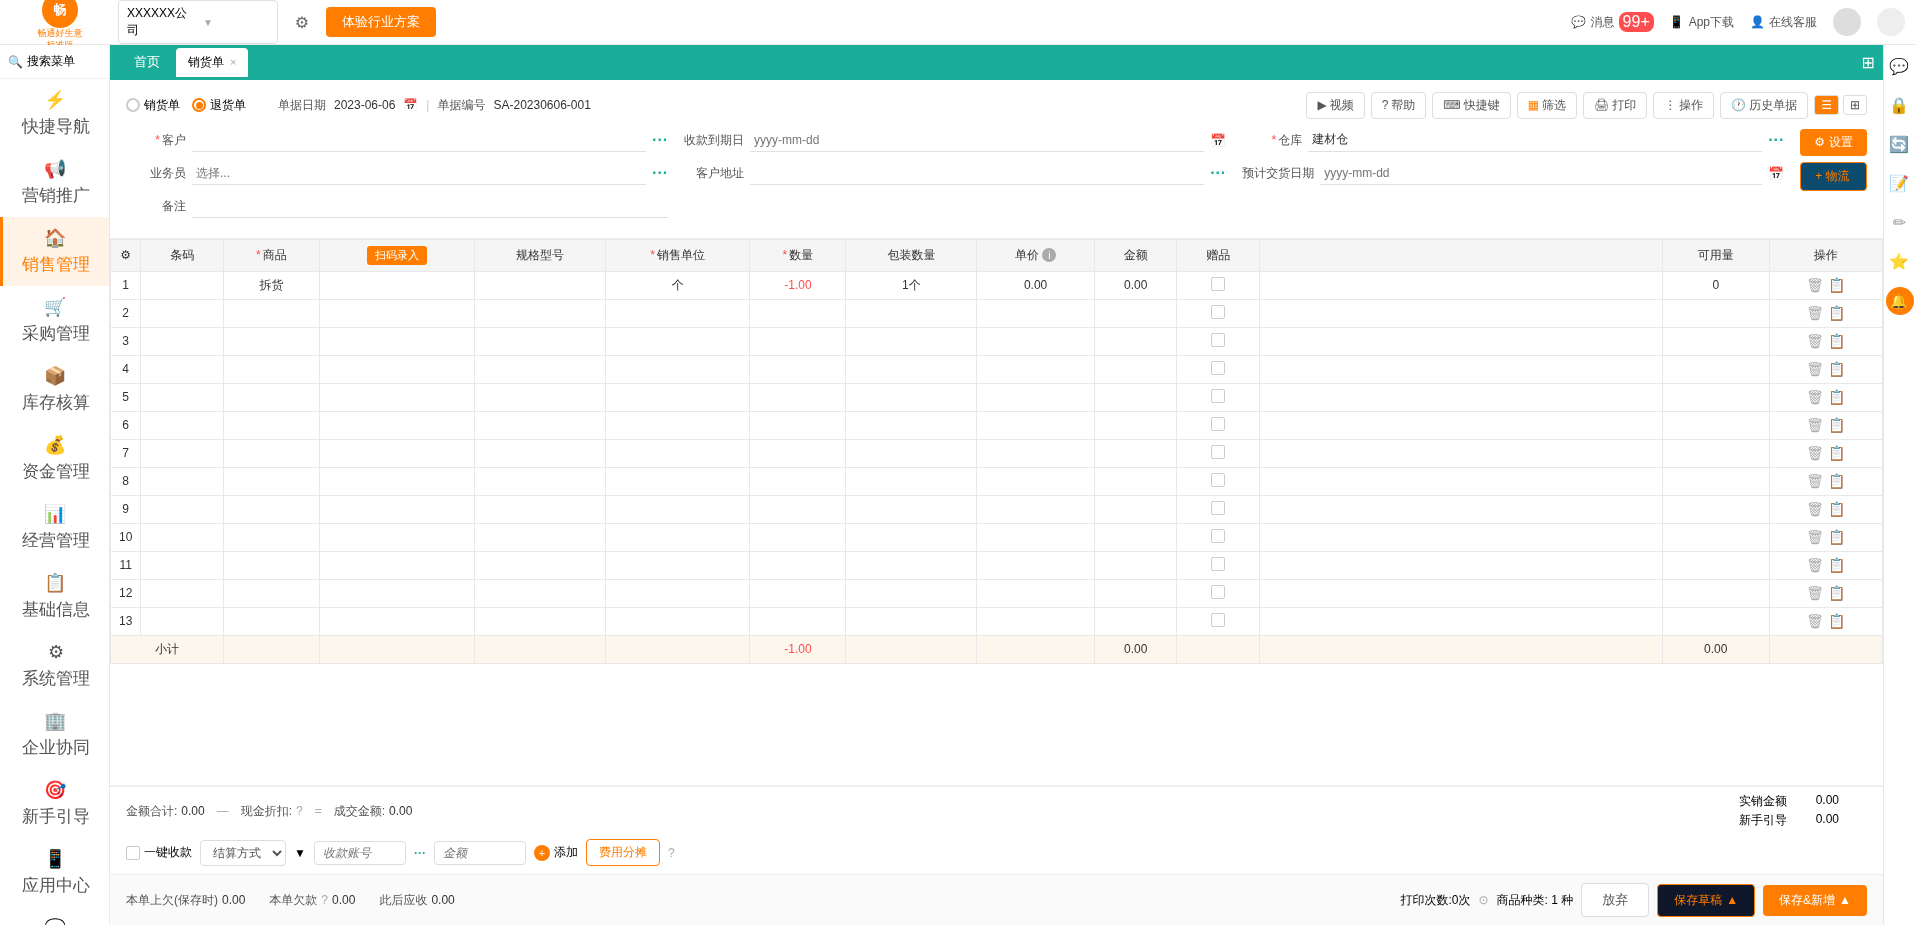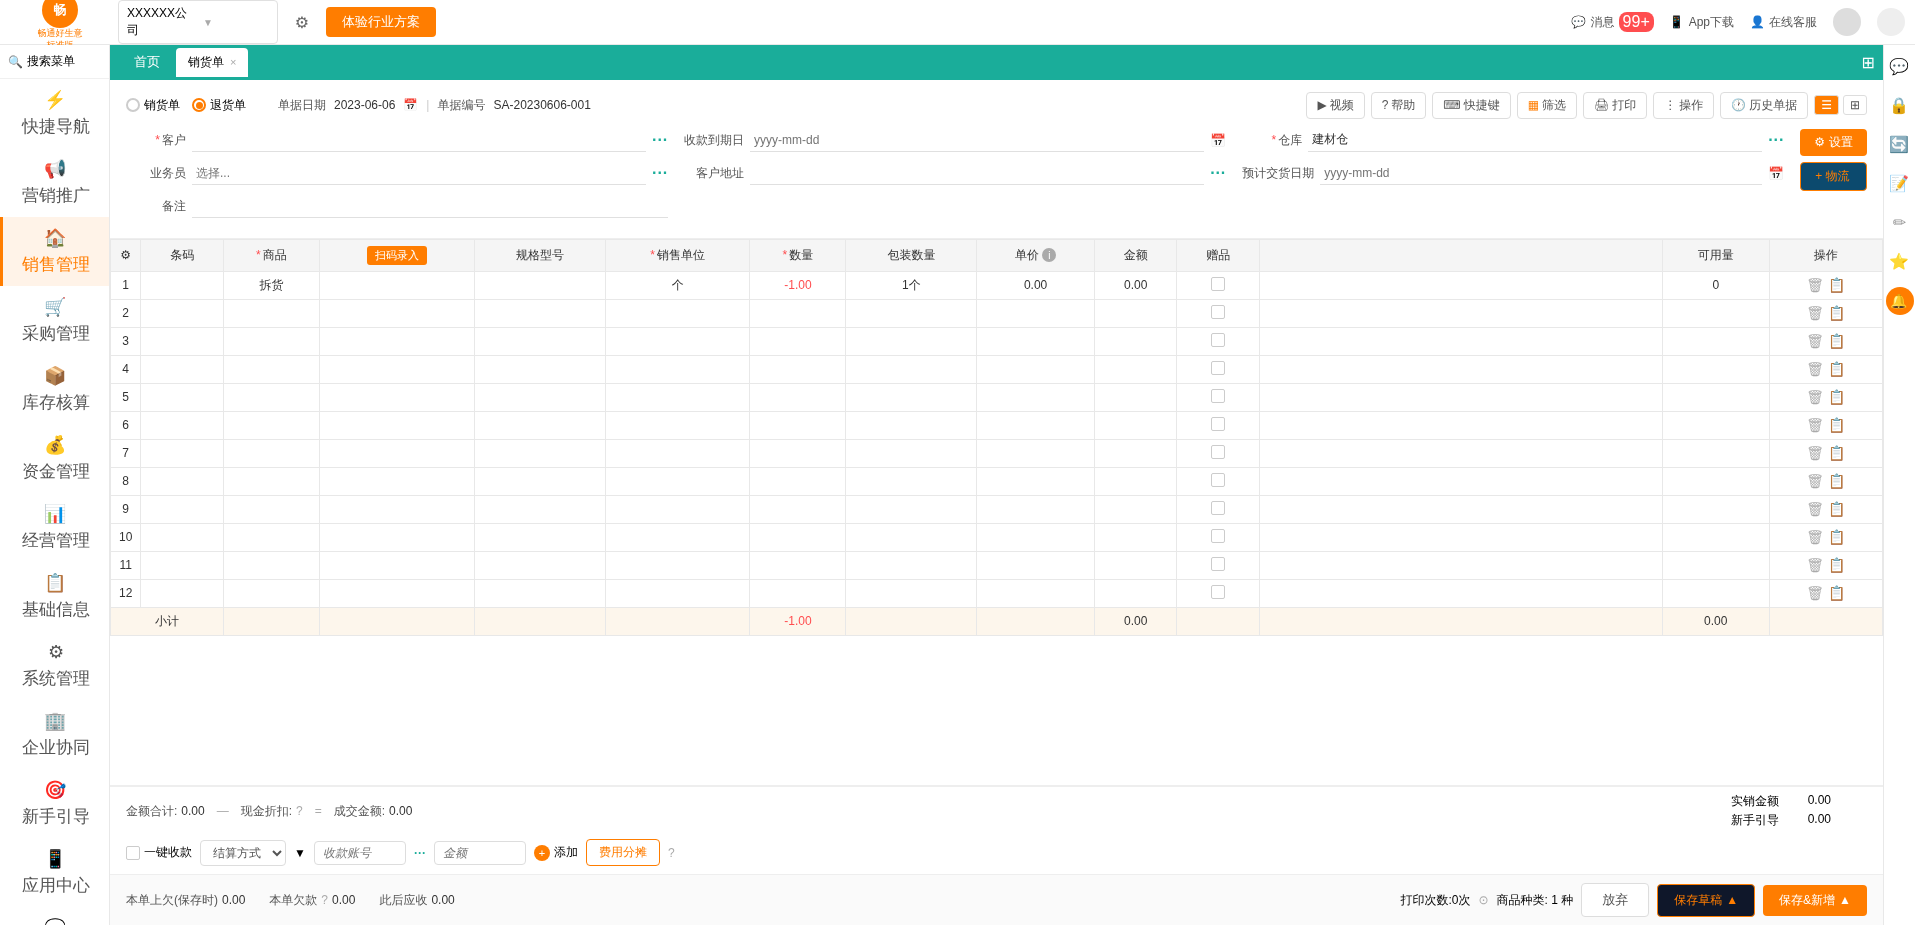--- a/index.html
+++ b/index.html
@@ -768,20 +768,41 @@
               <td><span class="cb-box"></span></td>
               <td></td>
                 <td></td>
               <td>
                   <div class="col-actions">
                     <span class="action-icon">🗑</span>
                     <span class="action-icon">📋</span>
                   </div>
                 </td>
             </tr>
+            <tr>
+              <td>13</td>
+              <td></td>
+                <td></td>
+                <td></td>
+                <td></td>
+                <td></td>
+                <td></td>
+                <td></td>
+                <td></td>
+                <td></td>
+              <td><span class="cb-box"></span></td>
+              <td></td>
+                <td></td>
+              <td>
+                  <div class="col-actions">
+                    <span class="action-icon">🗑</span>
+                    <span class="action-icon">📋</span>
+                  </div>
+                </td>
+            </tr>
             <tr class="subtotal-row">
               <td colspan="2">小计</td>
               <td></td>
               <td></td>
               <td></td>
               <td></td>
               <td class="red">-1.00</td>
               <td></td>
               <td></td>
               <td>0.00</td>
@@ -806,21 +827,21 @@
             <div class="total-item">
               <span>现金折扣:</span>
               <span class="question-icon">?</span>
             </div>
             <span class="total-sep">=</span>
             <div class="total-item">
               <span>成交金额:</span>
               <span class="total-value">0.00</span>
             </div>
           </div>
-          <div style="display:flex;flex-direction:column;gap:2px;text-align:right;margin-right:36px;">
+          <div style="display:flex;flex-direction:column;gap:2px;text-align:right;margin-right:28px;">
             <div style="display:flex;gap:12px;justify-content:flex-end;">
               <span>实销金额</span>
               <span style="min-width:40px;text-align:right;">0.00</span>
             </div>
             <div style="display:flex;gap:12px;justify-content:flex-end;">
               <span>新手引导</span>
               <span style="min-width:40px;text-align:right;">0.00</span>
             </div>
           </div>
         </div>

